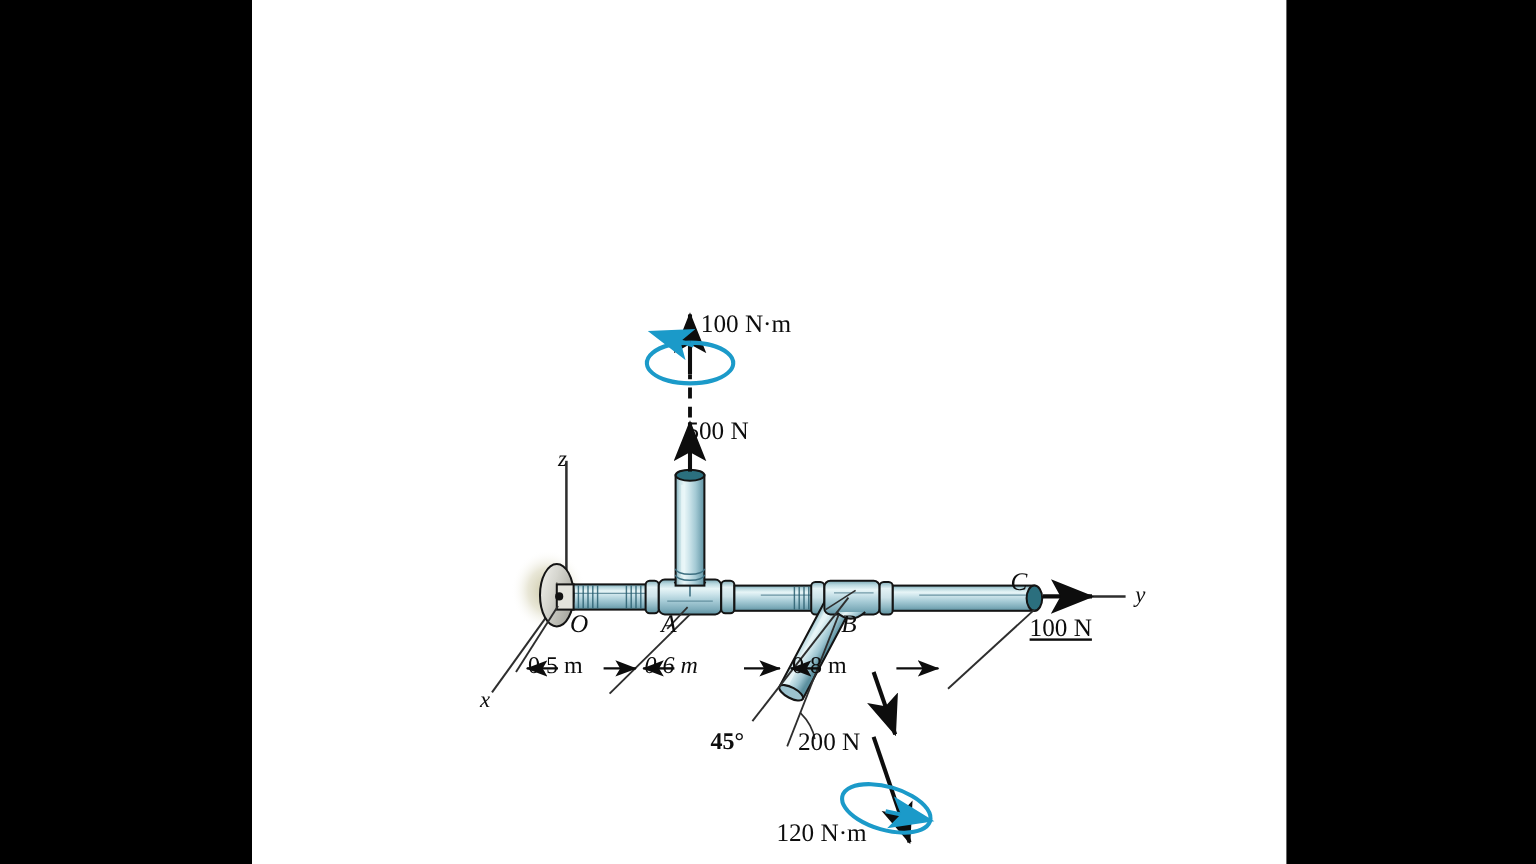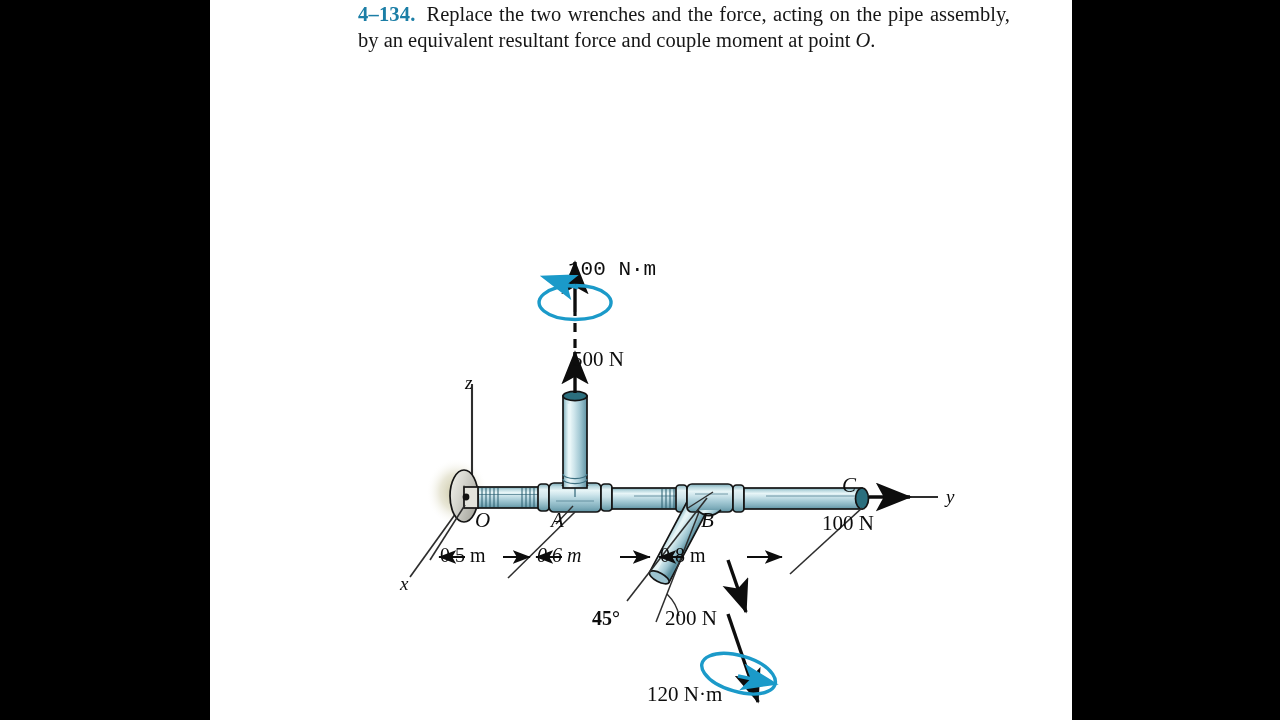--- a/index.html
+++ b/index.html
@@ -64,25 +64,20 @@
   .sz-dim { font-size: 20px; }
   .sz-force { font-size: 21px; }
   .sz-axis { font-size: 19px; }
 </style>
 </head>
 <body>
 
 <div id="root">
   <div id="page">
 
-    <div id="prob-text">
-      <span class="num">4–134.</span><span class="gap"></span><span>Replace the two wrenches and the force, acting</span>
-      <span>on the pipe assembly, by an equivalent resultant force and</span>
-      <span>couple moment at point </span><span class="it">O</span><span>.</span>
-    </div>
 
     <svg id="figure" viewBox="0 0 862 720">
       <defs>
         <linearGradient id="pipeH" x1="0" y1="0" x2="0" y2="1">
           <stop offset="0%" stop-color="#7aa9b5"></stop>
           <stop offset="12%" stop-color="#b9d8df"></stop>
           <stop offset="26%" stop-color="#e7f5f7"></stop>
           <stop offset="40%" stop-color="#cfe6ec"></stop>
           <stop offset="62%" stop-color="#a6cbd6"></stop>
           <stop offset="85%" stop-color="#7fadbb"></stop>
@@ -316,25 +311,25 @@
     <div class="fig-label lbl-italic sz-pt" style="left:491px; top:508px;">B</div>
 
     <div class="fig-label lbl-italic sz-pt" style="left:632px; top:473px;">C</div>
 
     <div class="fig-label sz-dim" style="left:230px; top:544px;">0.5 m</div>
 
     <div class="fig-label sz-dim" style="left:327px; top:544px;font-style:italic;">0.6 m</div>
 
     <div class="fig-label sz-dim" style="left:450px; top:544px;text-align:right;">0.8 m</div>
 
-    <div class="fig-label sz-force" style="left:358px; top:258px;font-family:Liberation Mono, monospace;">100 N·m</div>
+    <div class="fig-label sz-force" style="left:374px; top:258px;">100 N·m</div>
 
     <div class="fig-label sz-force" style="left:362px; top:347px;">500 N</div>
 
-    <div class="fig-label sz-force" style="left:612px; top:511px;">100 N</div>
+    <div class="fig-label sz-force" style="left:648px; top:511px;text-decoration:underline;">100 N</div>
 
     <div class="fig-label sz-force" style="left:455px; top:606px;">200 N</div>
 
     <div class="fig-label sz-force" style="left:437px; top:682px;">120 N·m</div>
 
     <div class="fig-label sz-dim" style="left:382px; top:607px;font-weight:bold;">45°</div>
 
   </div>
 </div>
 

